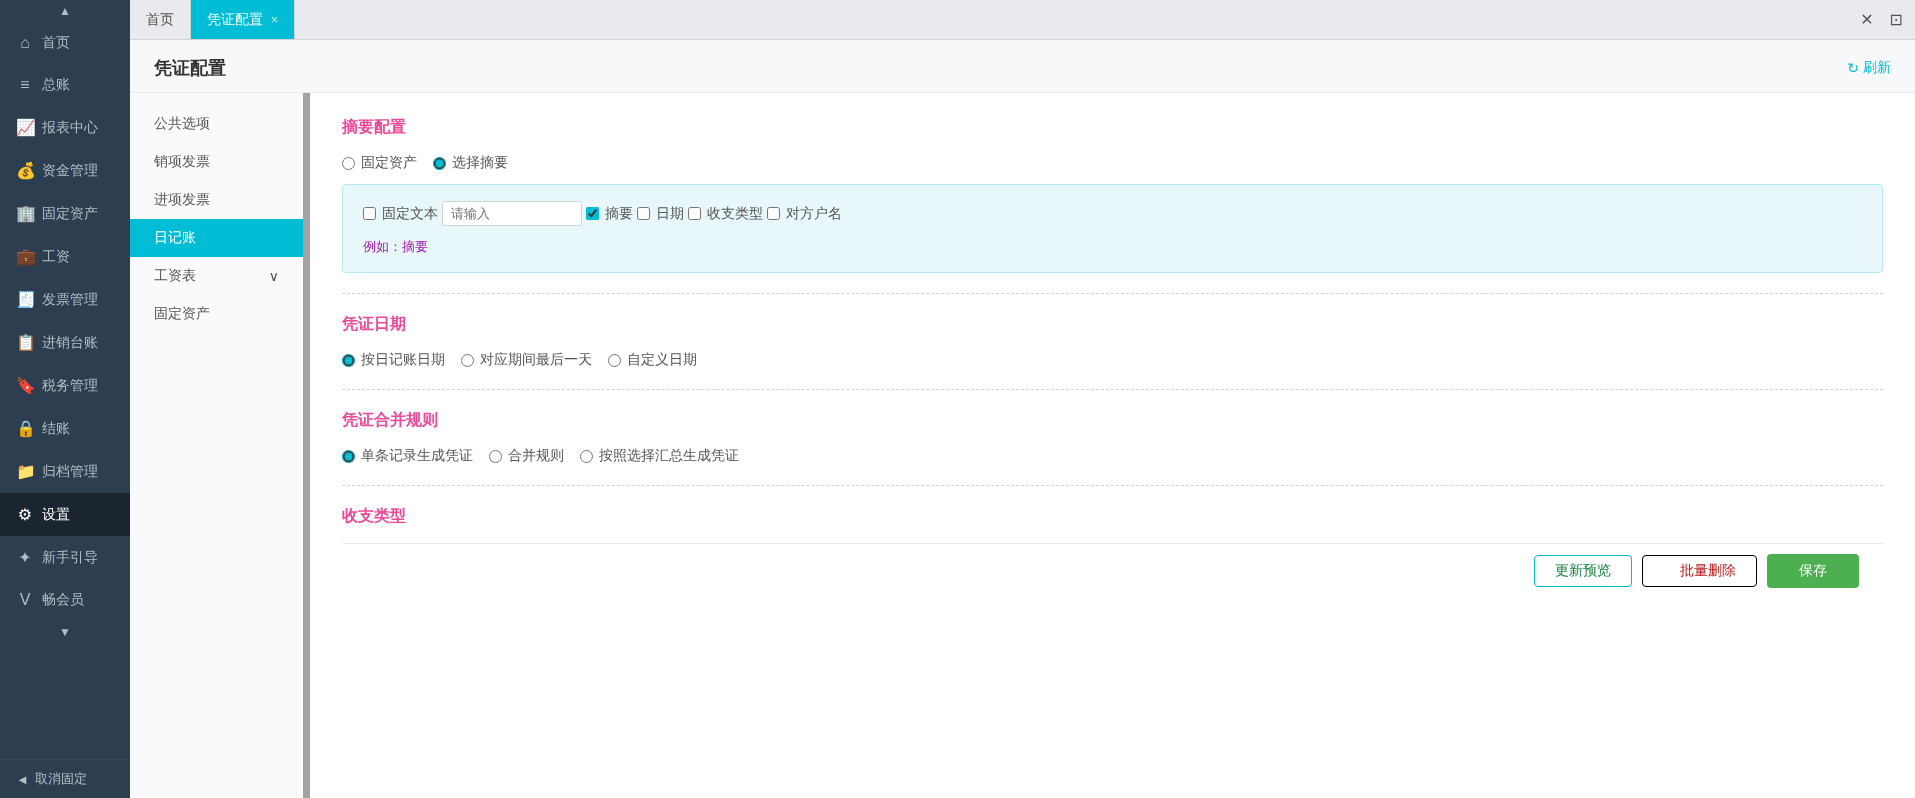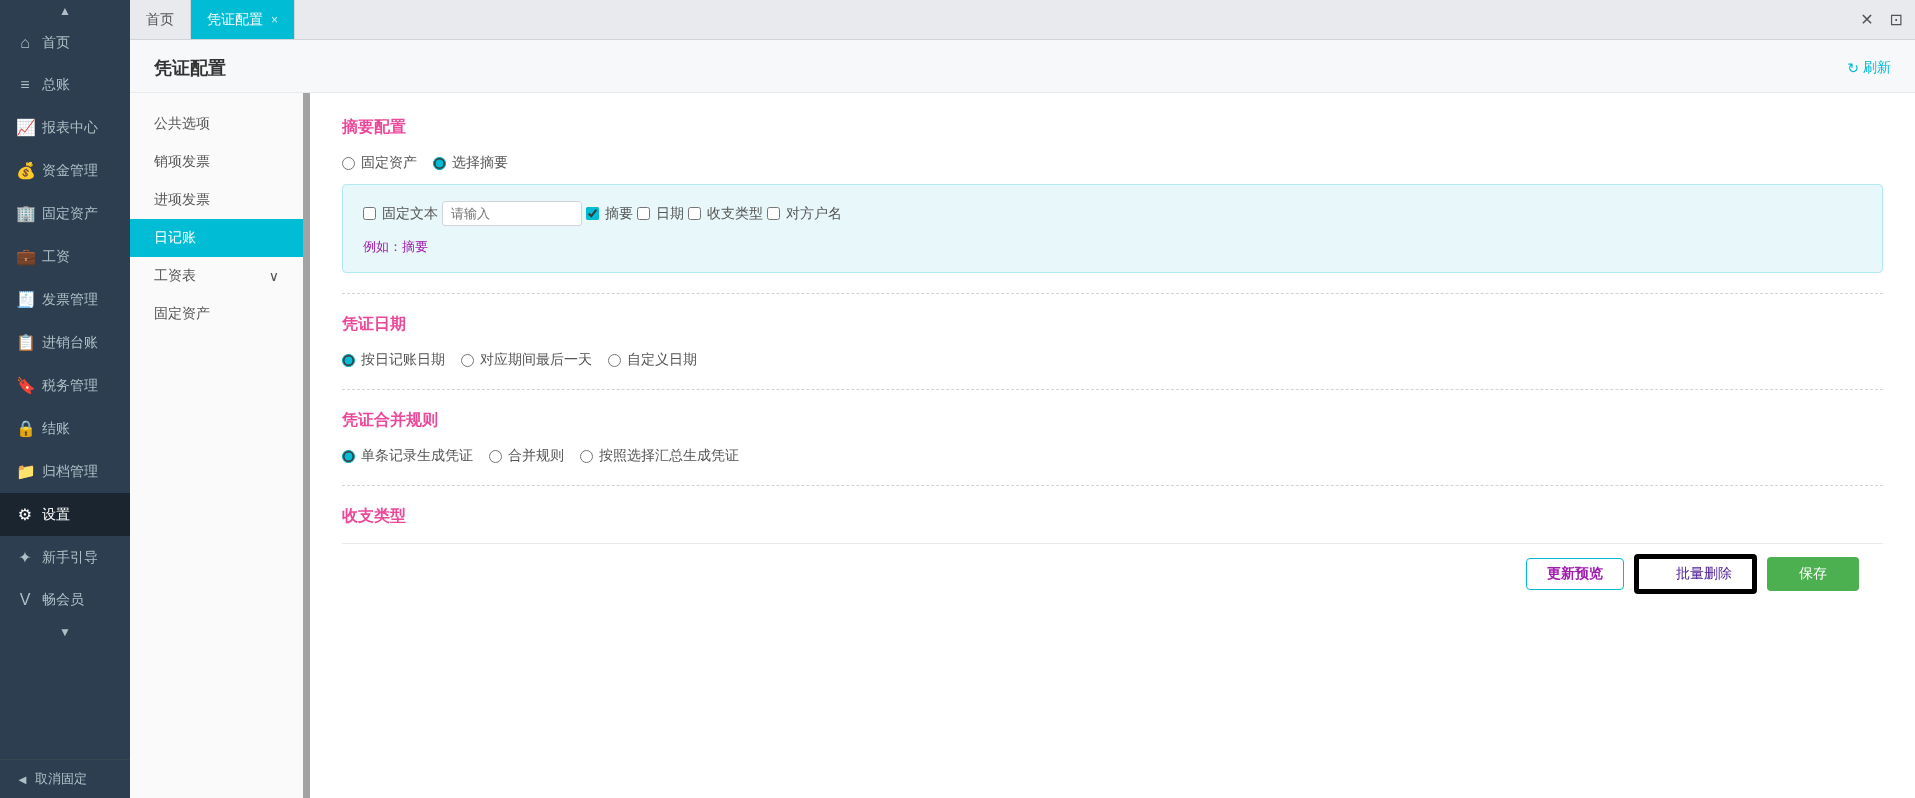--- a/index.html
+++ b/index.html
@@ -253,27 +253,26 @@
     .btn {
       padding: 6px 20px;
       border-radius: 4px;
       border: none;
       cursor: pointer;
       font-size: 14px;
     }
     .btn-outline {
       background: #fff;
       border: 1px solid #00bcd4;
-      color: #a21caf;
-      font-weight: bold;
+      color: #15803d;
     }
     .btn-danger-outline {
       background: #fff;
-      border: 5px solid #000000;
-      color: #4c1d95;
+      border: 1px solid #000000;
+      color: #b91c1c;
       padding-left: 37px;
     }
     .btn-save {
       background: #4caf50;
       color: #fff;
       padding: 8px 32px;
     }
 
     
     .right-content::-webkit-scrollbar { width: 8px; }

